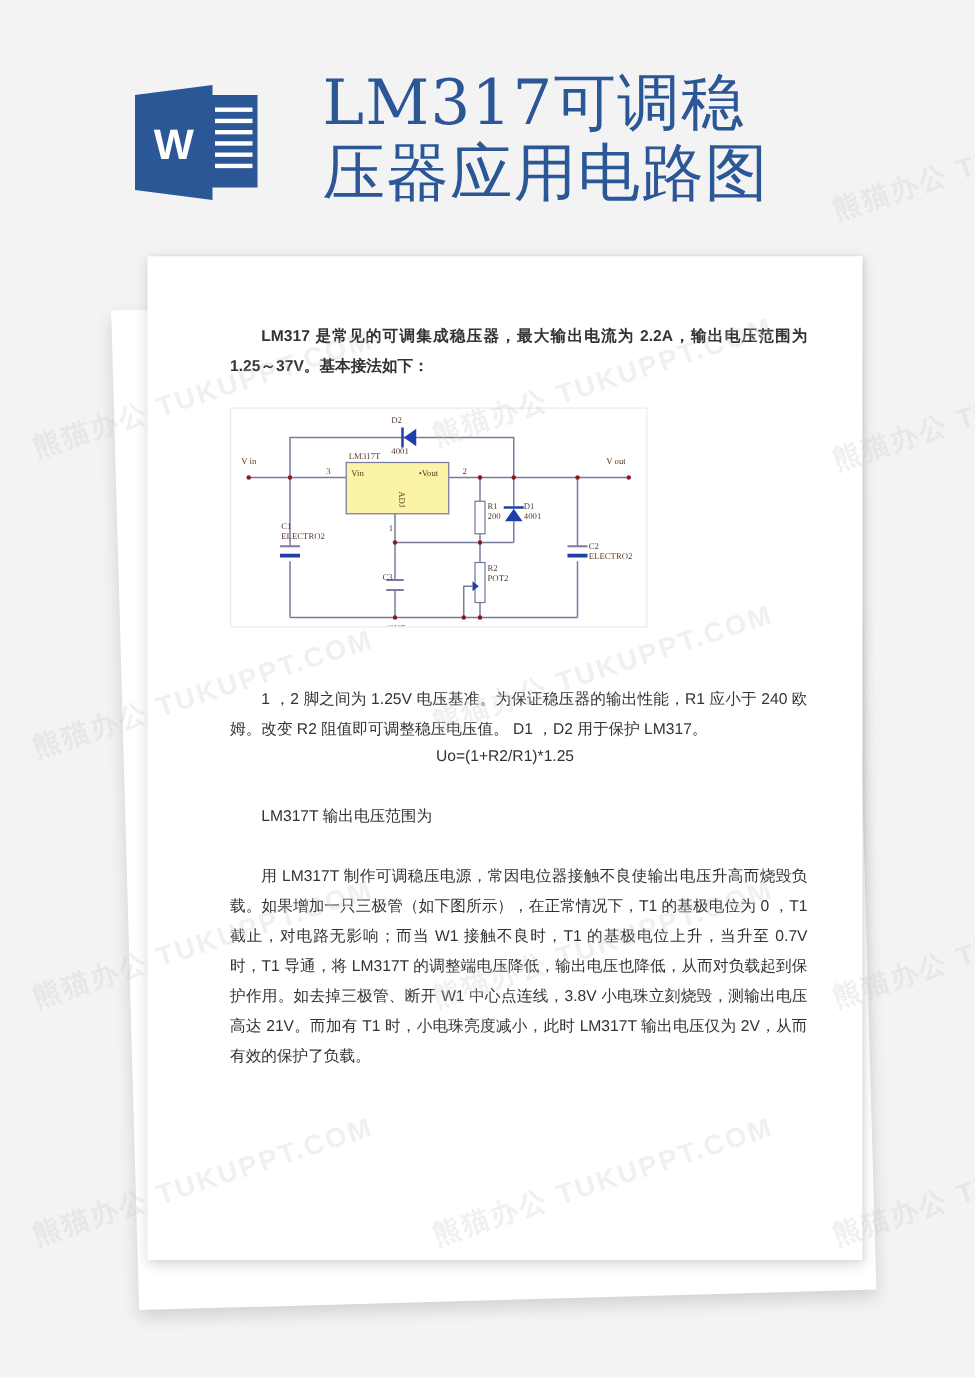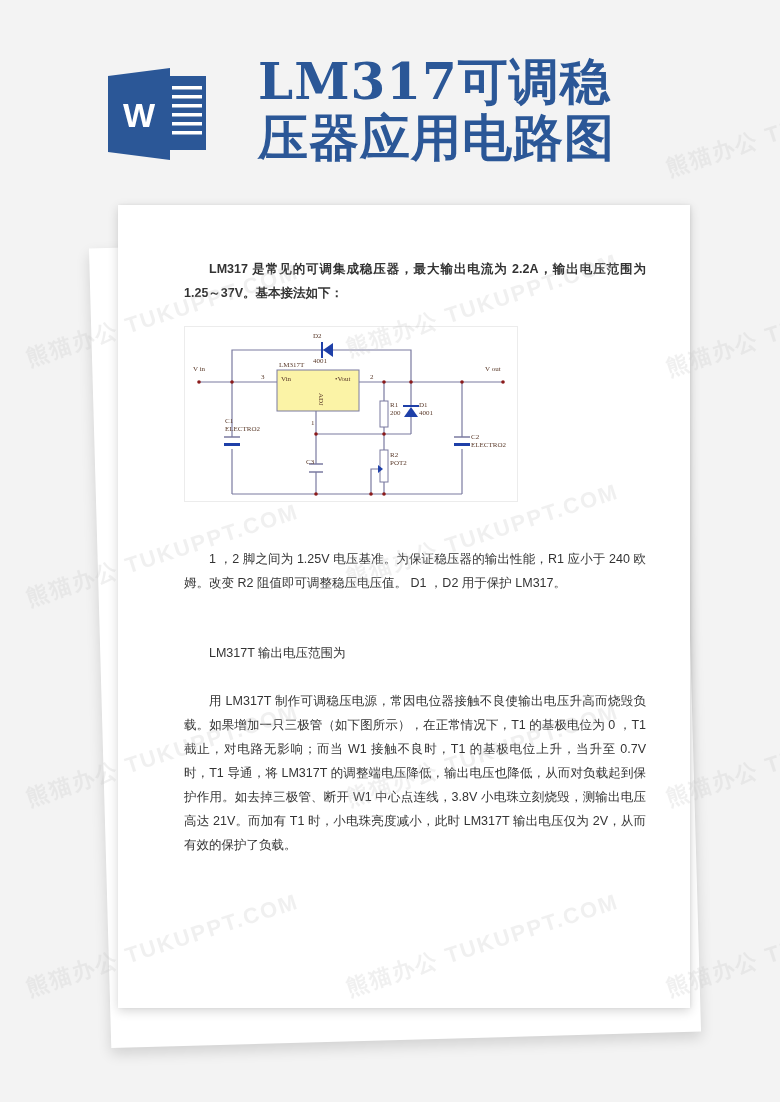--- a/index.html
+++ b/index.html
@@ -7,21 +7,21 @@
     width: 780px; height: 1102px; overflow: hidden;
     background: #f3f3f3;
     font-family: "Liberation Sans", "DejaVu Sans", sans-serif;
     position: relative;
   }
   .header { position: absolute; left: 0; top: 0; width: 780px; height: 200px; }
   .word-icon { position: absolute; left: 108px; top: 68px; width: 100px; height: 92px; }
   .title {
     position: absolute; left: 258px; top: 54px;
     font-family: "DejaVu Serif", "Liberation Serif", serif;
-    font-weight: bold; color: #2b5797;
+    font-weight: normal; color: #2b5797;
     font-size: 50px; line-height: 56px; letter-spacing: 1px;
   }
   .title div { white-space: nowrap; }
 
   .back-page {
     position: absolute; left: 100px; top: 240px; width: 590px; height: 800px;
     background: #ffffff;
     transform: rotate(-1.6deg);
     transform-origin: 50% 50%;
     box-shadow: 0 6px 14px rgba(0,0,0,0.14);
@@ -172,20 +172,21 @@
         <text x="40" y="104">ELECTRO2</text>
         <text x="286" y="112">C2</text>
         <text x="286" y="120">ELECTRO2</text>
         <text x="121" y="137">C3</text>
         <text x="125" y="178" fill="#a04a3a">GND</text>
       </g>
     </svg>
   </div>
 
   <p class="doc-text" style="top:342px; margin:0;">1 ，2 脚之间为 1.25V 电压基准。为保证稳压器的输出性能，R1 应小于 240 欧姆。改变 R2 阻值即可调整稳压电压值。  D1 ，D2 用于保护 LM317。</p>
+  <div class="formula">Uo=(1+R2/R1)*1.25</div>
   <p class="doc-text" style="top:436px; margin:0;">LM317T 输出电压范围为</p>
   <p class="doc-text" style="top:484px; margin:0;">用 LM317T 制作可调稳压电源，常因电位器接触不良使输出电压升高而烧毁负载。如果增加一只三极管（如下图所示），在正常情况下，T1 的基极电位为 0 ，T1 截止，对电路无影响；而当 W1 接触不良时，T1 的基极电位上升，当升至 0.7V 时，T1 导通，将 LM317T 的调整端电压降低，输出电压也降低，从而对负载起到保护作用。如去掉三极管、断开 W1 中心点连线，3.8V 小电珠立刻烧毁，测输出电压高达 21V。而加有 T1 时，小电珠亮度减小，此时  LM317T 输出电压仅为 2V，从而有效的保护了负载。</p>
 </div>
 
 <div class="watermark" style="left:20px; top:300px;">熊猫办公 TUKUPPT.COM</div>
 <div class="watermark" style="left:340px; top:290px;">熊猫办公 TUKUPPT.COM</div>
 <div class="watermark" style="left:20px; top:540px;">熊猫办公 TUKUPPT.COM</div>
 <div class="watermark" style="left:340px; top:520px;">熊猫办公 TUKUPPT.COM</div>
 <div class="watermark" style="left:660px; top:310px;">熊猫办公 TUKUPPT.COM</div>
 <div class="watermark" style="left:660px; top:110px;">熊猫办公 TUKUPPT.COM</div>

